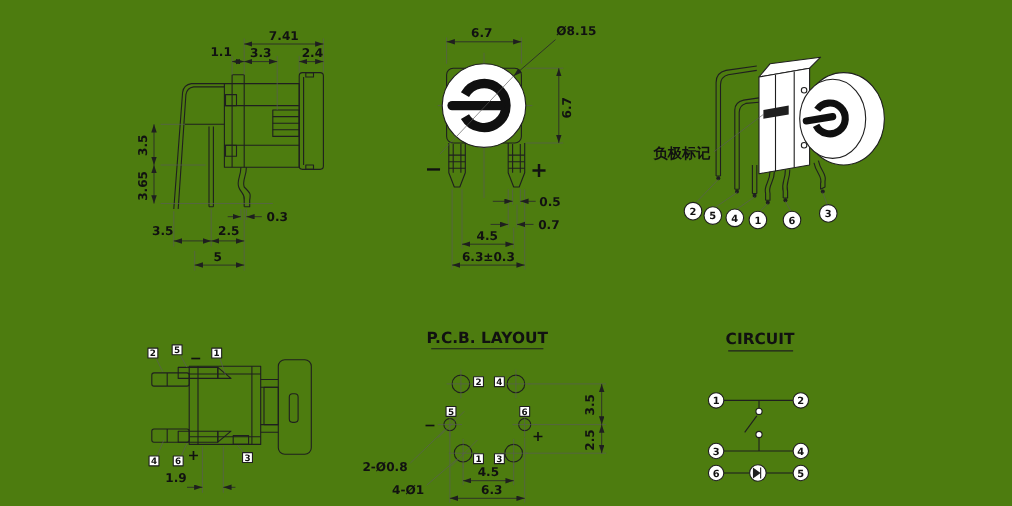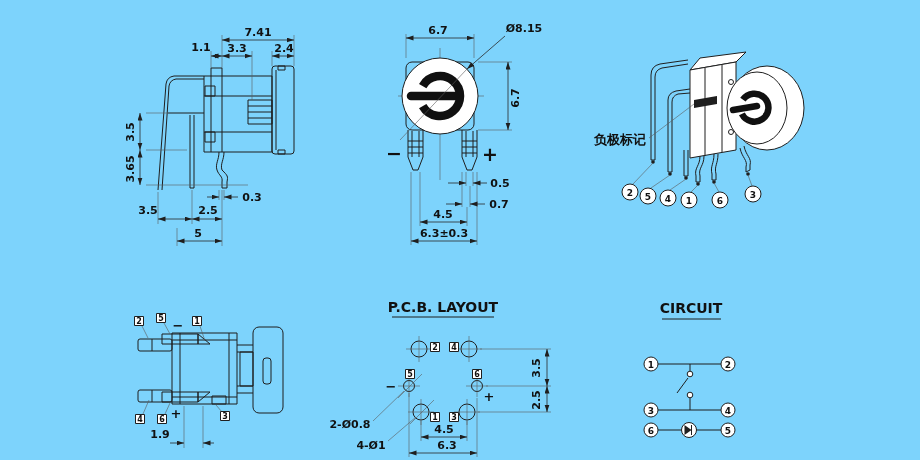--- a/index.html
+++ b/index.html
@@ -1,16 +1,16 @@
 <!DOCTYPE html>
 <html><head>
 <meta charset="utf-8">
 <style>
   html,body{margin:0;padding:0;background:#fff;}
-  .stage{position:relative;width:920px;height:460px;background:#7dd3fc;overflow:hidden;
+  .stage{position:relative;width:920px;height:460px;background:#4d7c0f;overflow:hidden;
          font-family:"DejaVu Sans", sans-serif;}
   svg{display:block}
   
   .ln{stroke:#1f1f1f;fill:none;stroke-width:1;stroke-linejoin:round;}
   .th{stroke:#5a5a5a;fill:none;stroke-width:.6;}
   .dm{stroke:#2a2a2a;fill:none;stroke-width:.8;}
   .fl{fill:#1f1f1f;stroke:none;}
   .wh{fill:#ffffff;}
   .sym{stroke:#101010;stroke-width:8.5;fill:none;}
   .sym2{stroke:#101010;stroke-width:6.5;fill:none;}

